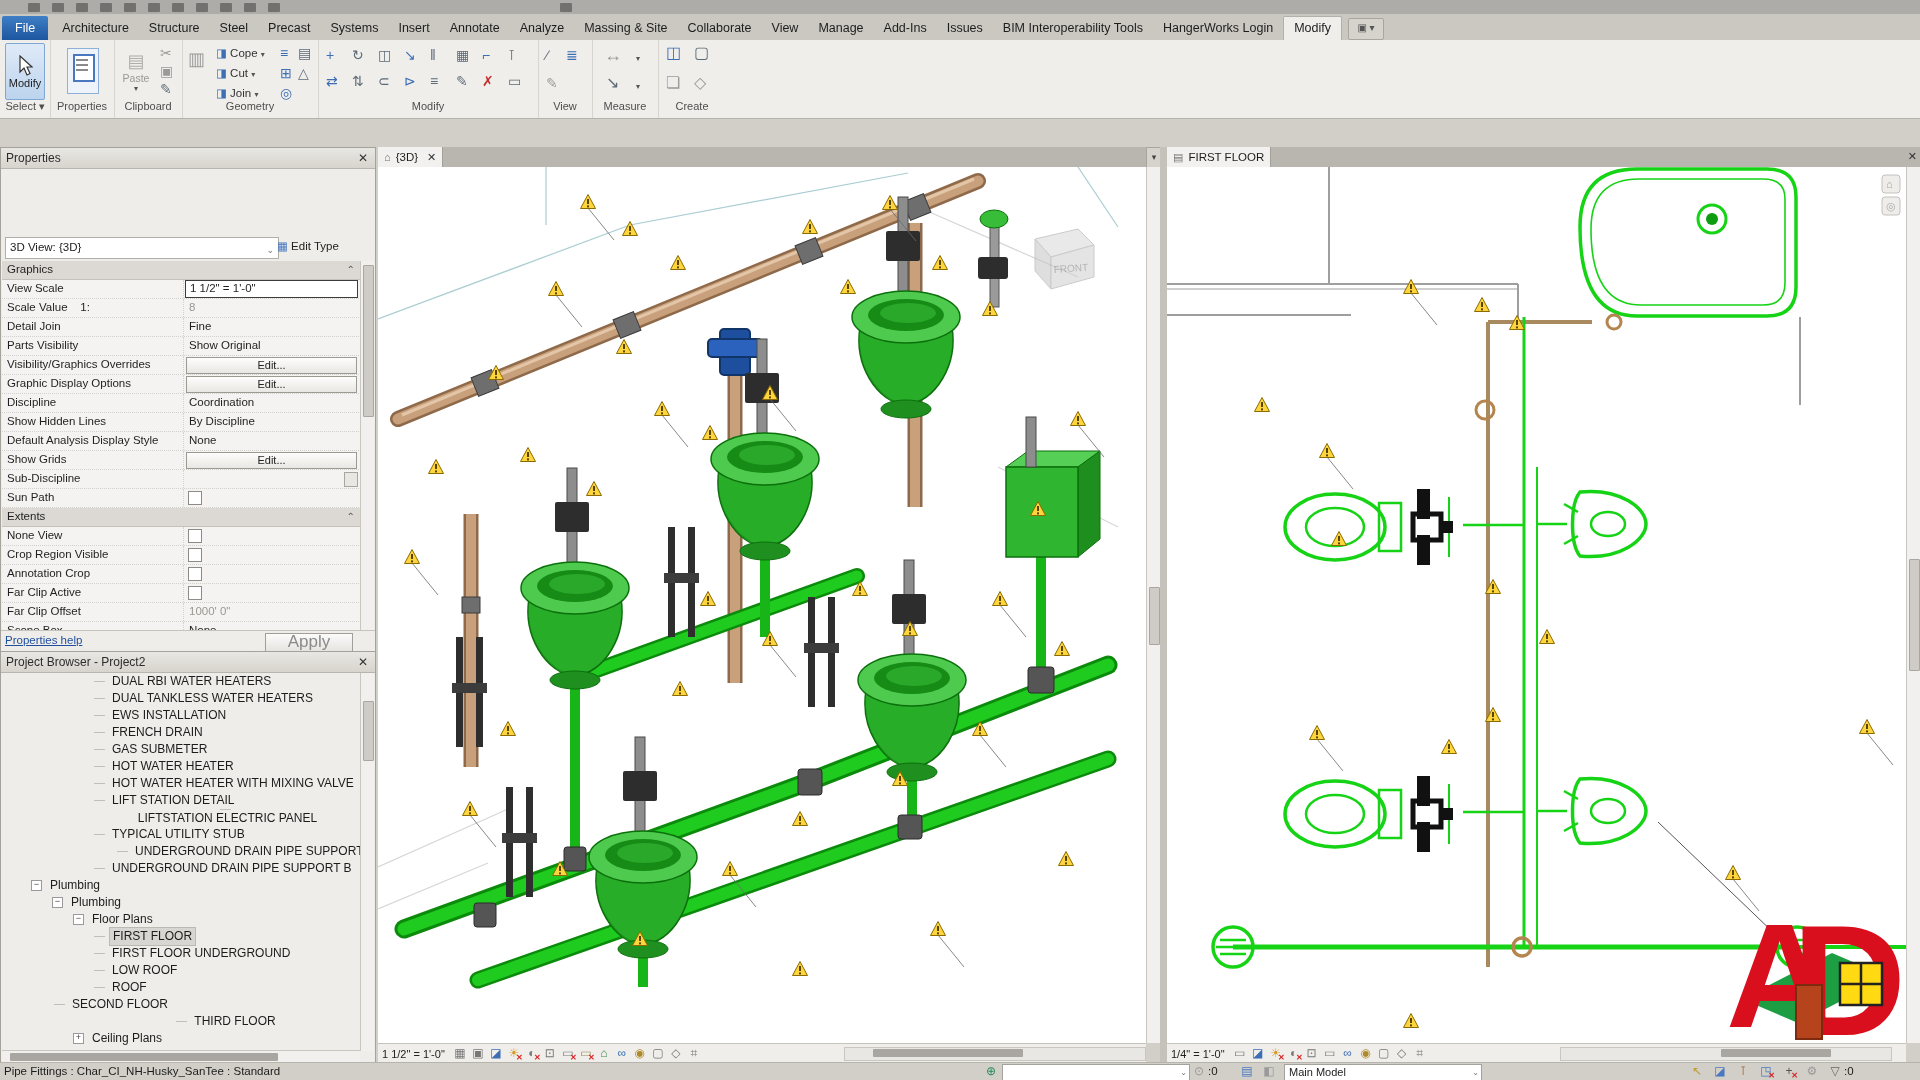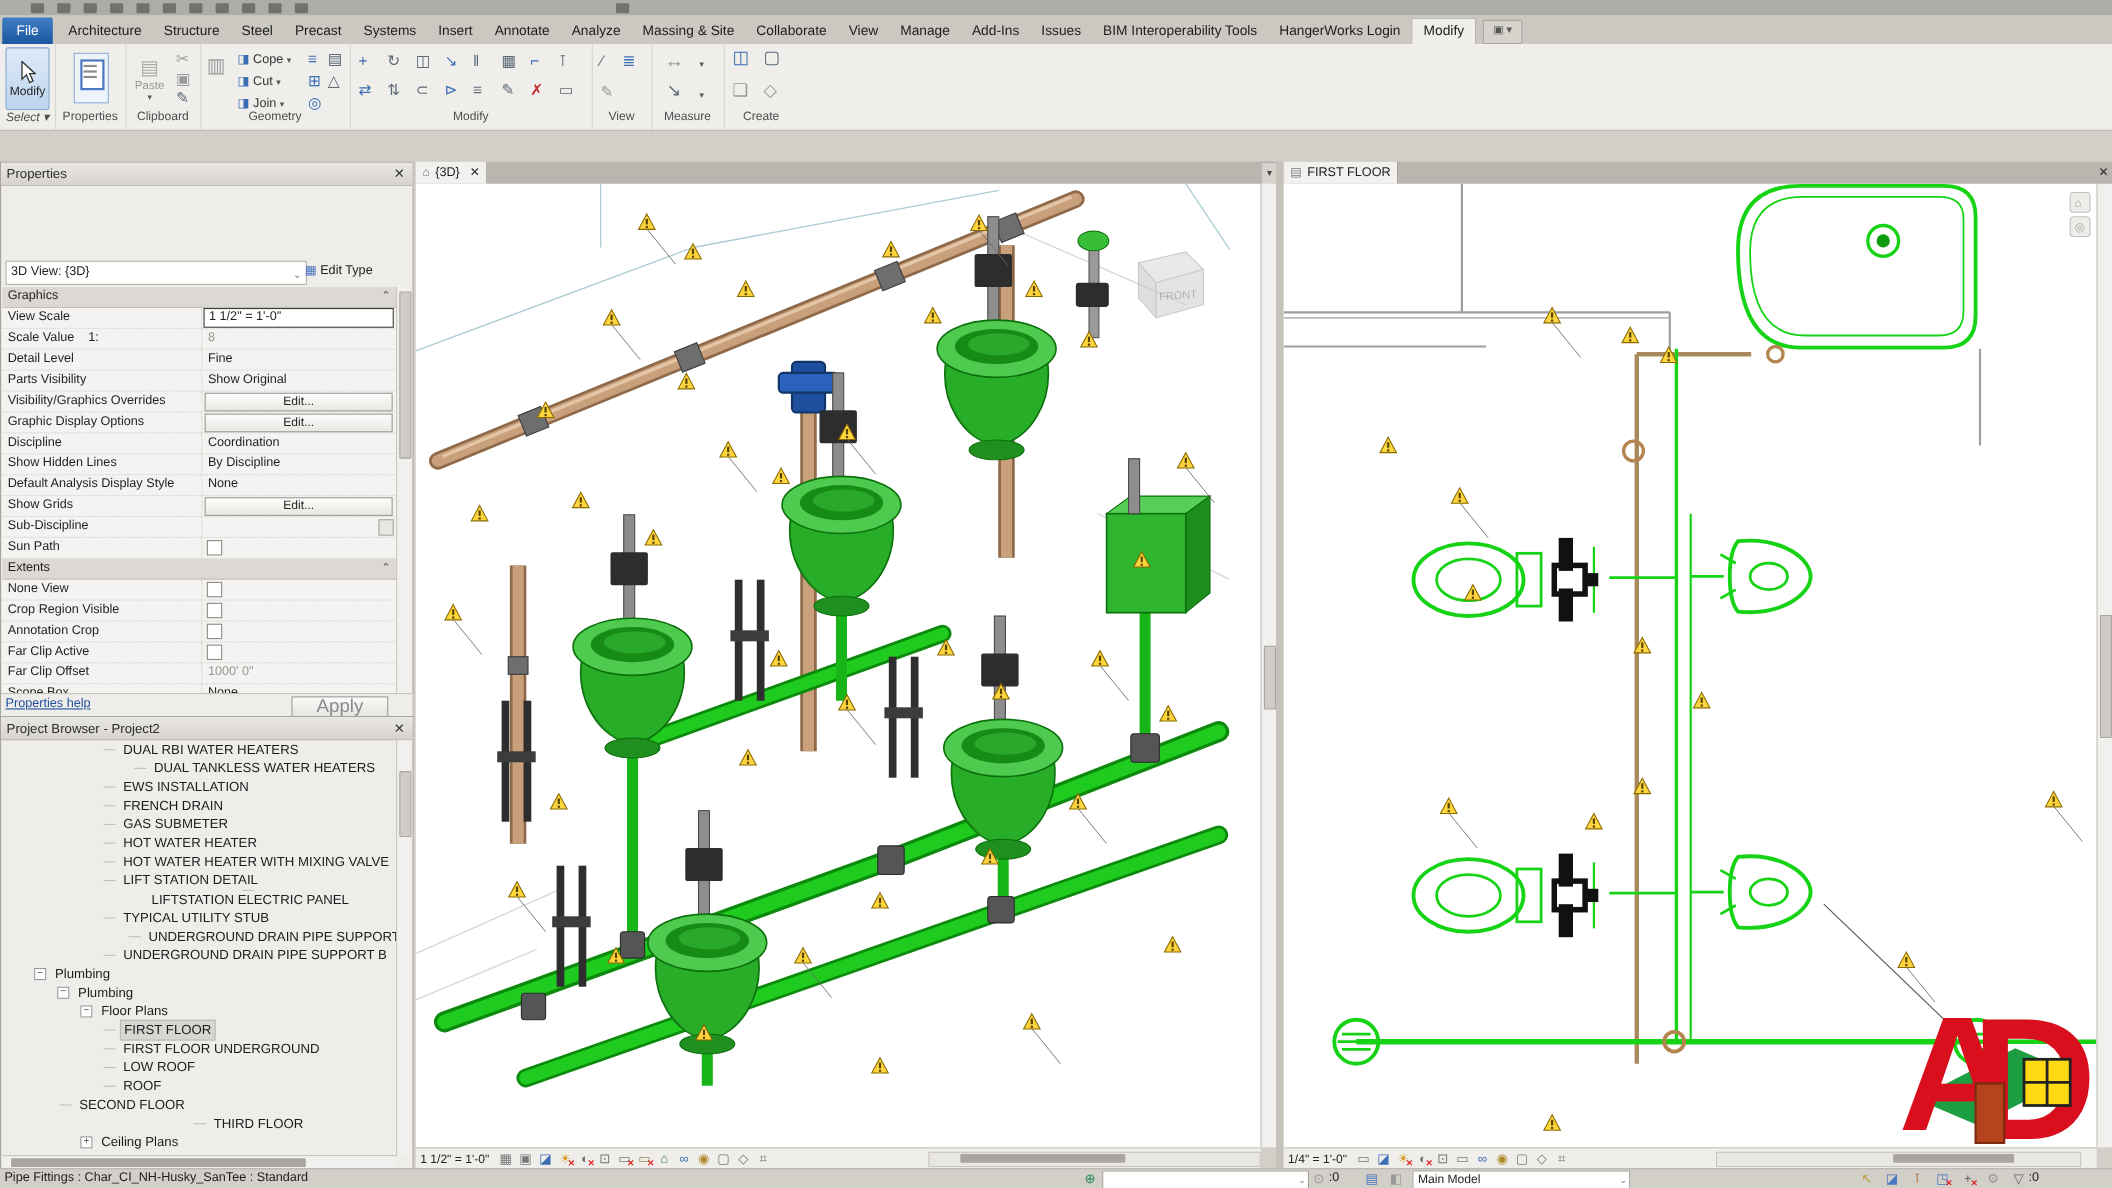--- a/index.html
+++ b/index.html
@@ -221,21 +221,21 @@
       <span class="dd abs" style="left:44px;top:42px;">▾</span>
     </div>
 
     <div class="rpanel" style="left:658px;width:68px;border-right:none;">
       <span class="ric blue" style="left:8px;top:6px;font-size:16px;">◫</span>
       <span class="ric" style="left:36px;top:6px;font-size:16px;">▢</span>
       <span class="ric gray" style="left:8px;top:36px;font-size:16px;">❏</span>
       <span class="ric gray" style="left:36px;top:36px;font-size:16px;">◇</span>
     </div>
     <div id="plabels">
-        <div class="abs rlabel" style="left: 0px; width: 50px; top: 60px; font-style: italic;">Select ▾</div>
+        <div class="abs rlabel" style="left: 0px; width: 50px; top: 60px;">Select ▾</div>
         <div class="abs rlabel" style="left: 50px; width: 64px; top: 60px;">Properties</div>
         <div class="abs rlabel" style="left: 114px; width: 68px; top: 60px;">Clipboard</div>
         <div class="abs rlabel" style="left: 182px; width: 136px; top: 60px;">Geometry</div>
         <div class="abs rlabel" style="left: 318px; width: 220px; top: 60px;">Modify</div>
         <div class="abs rlabel" style="left: 538px; width: 54px; top: 60px;">View</div>
         <div class="abs rlabel" style="left: 592px; width: 66px; top: 60px;">Measure</div>
         <div class="abs rlabel" style="left: 658px; width: 68px; top: 60px;">Create</div>
       </div>
   </div>
 
@@ -260,21 +260,21 @@
           <span class="lab">View Scale</span>
           <span class="val">
             <span class="valbox">1 1/2" = 1'-0"</span>
           </span>
         </div>
         <div class="prow">
           <span class="lab">Scale Value    1:</span>
           <span class="val"><span class="dis">8</span></span>
         </div>
         <div class="prow">
-          <span class="lab">Detail Level</span>
+          <span class="lab">Detail Join</span>
           <span class="val">Fine</span>
         </div>
         <div class="prow">
           <span class="lab">Parts Visibility</span>
           <span class="val">Show Original</span>
         </div>
         <div class="prow">
           <span class="lab">Visibility/Graphics Overrides</span>
           <span class="val">
             <span class="editbtn">Edit...</span>
@@ -365,21 +365,21 @@
   <div class="abs palette" id="pbPal" style="left:0;top:651px;width:374px;height:411px;">
     <div class="palhdr">
       <span>Project Browser - Project2</span>
       <span class="palx">✕</span>
     </div>
     <div id="tree">
         <div class="trow" style="padding-left: 92px;">
           <span class="tick"></span>
           <span class="tlabel">DUAL RBI WATER HEATERS</span>
         </div>
-        <div class="trow" style="padding-left: 120px;">
+        <div class="trow" style="padding-left: 92px;">
           <span class="tick"></span>
           <span class="tlabel">DUAL TANKLESS WATER HEATERS</span>
         </div>
         <div class="trow" style="padding-left: 92px;">
           <span class="tick"></span>
           <span class="tlabel">EWS INSTALLATION</span>
         </div>
         <div class="trow" style="padding-left: 92px;">
           <span class="tick"></span>
           <span class="tlabel">FRENCH DRAIN</span>

